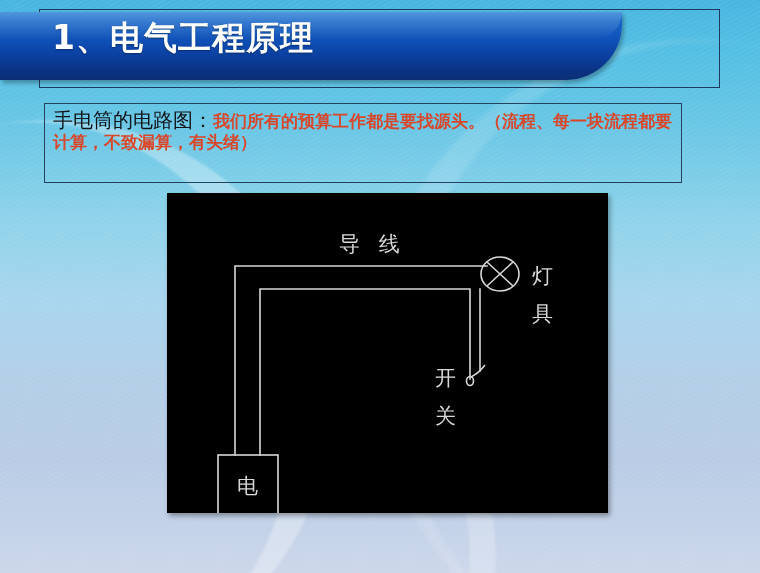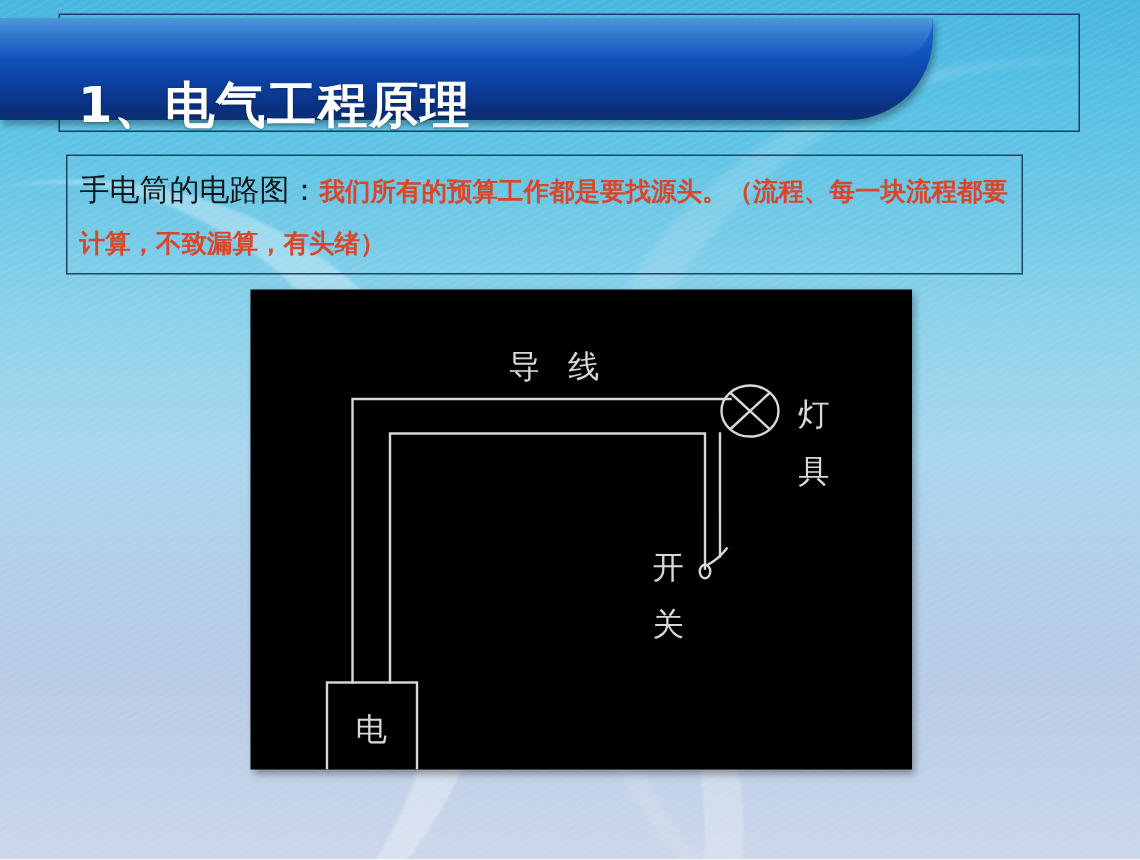--- a/index.html
+++ b/index.html
@@ -117,38 +117,37 @@
     position: absolute;
     left: 52px;
     top: 16px;
     font-family: "DejaVu Sans", "Liberation Sans", sans-serif;
     font-size: 33px;
     font-weight: bold;
     color: #ffffff;
     letter-spacing: 1px;
     white-space: nowrap;
     text-shadow: 0 1px 2px rgba(0,0,0,0.35);
-    margin-top: 32px;
   }
 
   
   .note-box {
     position: absolute;
     left: 44px;
     top: 103px;
     width: 638px;
     height: 80px;
     border: 1px solid #24415f;
     box-sizing: border-box;
     padding: 6px 8px 0 8px;
   }
   .note-line {
     font-family: Liberation Sans, sans-serif;
     font-size: 18px;
-    line-height: 34px;
+    line-height: 21px;
     white-space: normal;
   }
   .note-heading {
     color: #111418;
     font-size: 20px;
     font-weight: 500;
   }
   .note-body {
     color: #d9472b;
     font-size: 17px;

